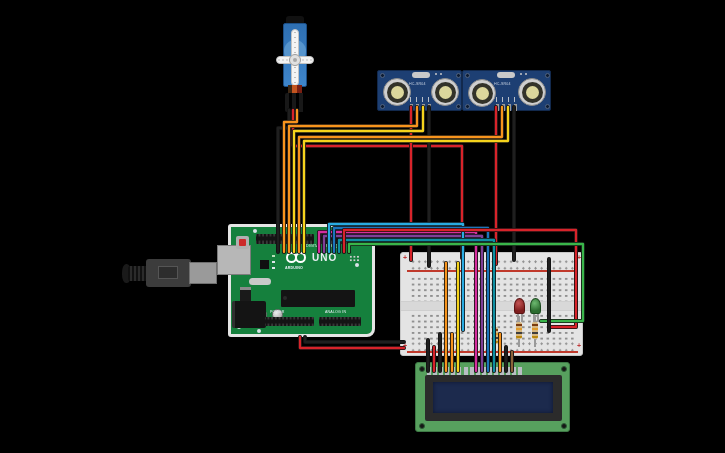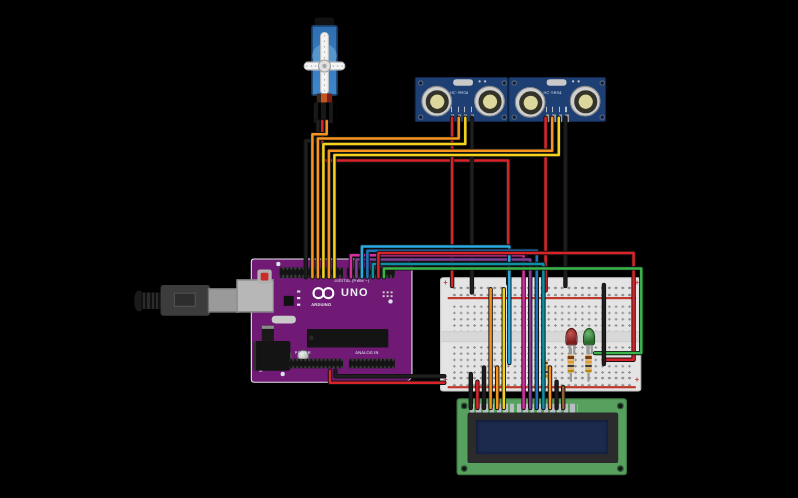--- a/index.html
+++ b/index.html
@@ -87,21 +87,21 @@
   </div>
 
   <div style="left:120px;top:255px;width:130px;height:40px;">
     <div style="left:2px;top:9px;width:9px;height:19px;background:#1a1a1a;border-radius:45%;"></div>
     <div style="left:8px;top:11px;width:22px;height:15px;border-radius:2px;background:repeating-linear-gradient(90deg,#111 0 2px,#2b2b2b 2px 4px);"></div>
     <div style="left:26px;top:4px;width:45px;height:28px;background:#3c3c3c;border-radius:3px;"></div>
     <div style="left:38px;top:11px;width:20px;height:13px;background:#2d2d2d;border:1px solid #555;"></div>
     <div style="left:69px;top:7px;width:28px;height:22px;background:#9a9a9a;border:1px solid #6f6f6f;"></div>
   </div>
 
-  <div style="left:228px;top:235px;width:147px;height:113px;background:#701a75;border:1px solid #e5e5e5;border-radius:3px 8px 8px 3px;">
+  <div style="left:228px;top:224px;width:147px;height:113px;background:#15803d;border:3px solid #e5e5e5;border-radius:3px 8px 8px 3px;">
     <div style="left:-14px;top:18px;width:34px;height:30px;background:#b7b7b7;border:1px solid #7c7c7c;"></div>
     <div style="left:5px;top:9px;width:13px;height:13px;background:#b0b0b0;border-radius:2px;"></div>
     <div style="left:8px;top:12px;width:7px;height:7px;background:#cc2a2a;border-radius:1px;"></div>
     <div class="strip" style="left:25px;top:7px;width:58px;height:10px;"></div>
     <div class="strip" style="left:86px;top:7px;width:44px;height:10px;"></div>
     <div class="tt" style="left:75px;top:17px;">DIGITAL (PWM ~)</div>
     <div class="whole" style="left:22px;top:2px;"></div>
     <div class="whole" style="left:124px;top:36px;"></div>
     <div class="whole" style="left:6px;top:98px;"></div>
     <div class="whole" style="left:26px;top:102px;"></div>

